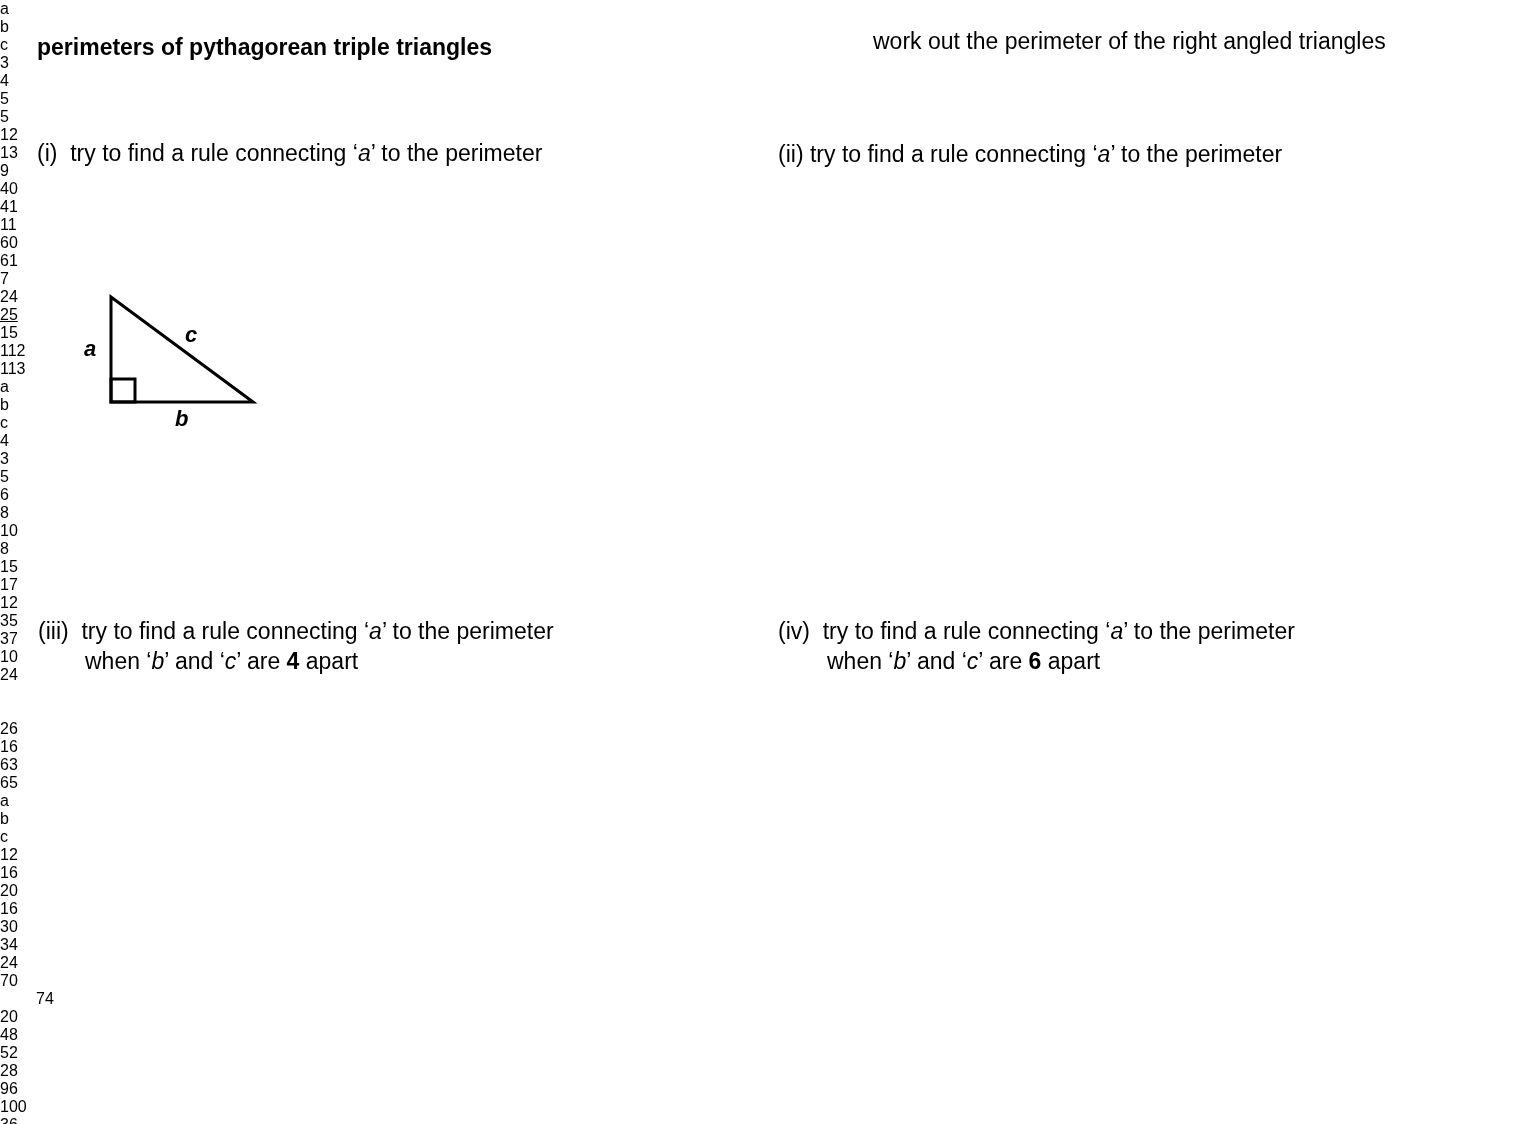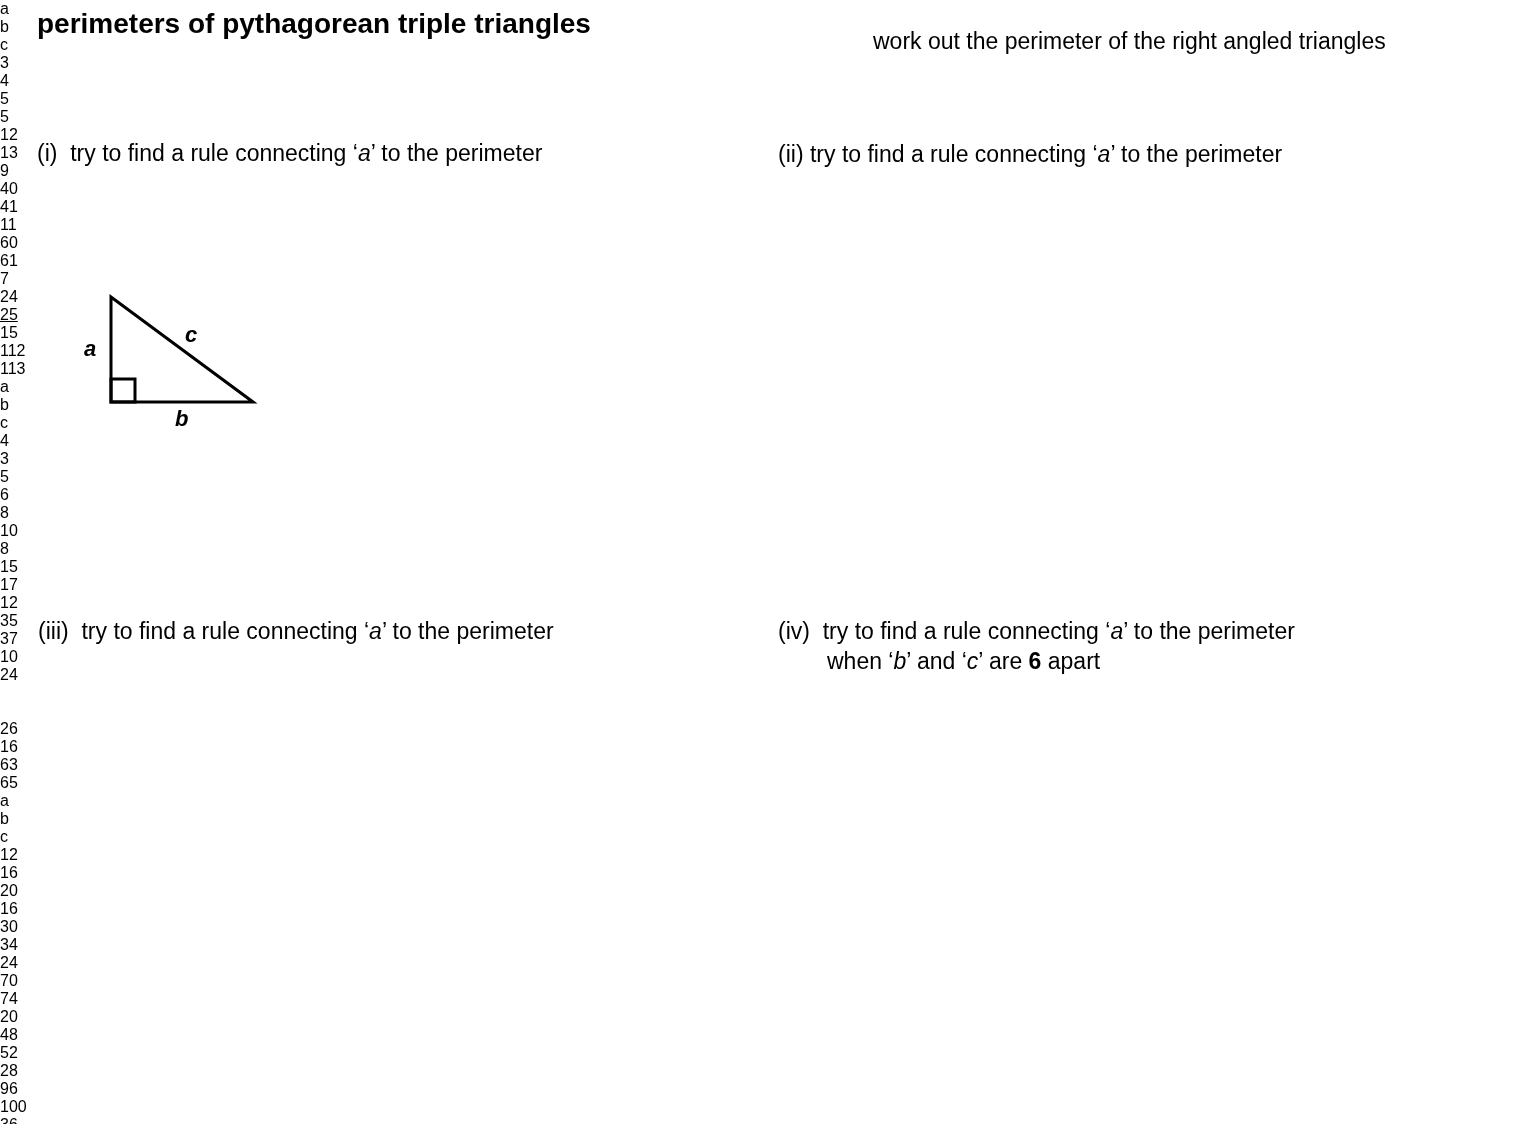--- a/index.html
+++ b/index.html
@@ -1,21 +1,21 @@
 <!DOCTYPE html>
 <html><head>
 <meta charset="utf-8">
 <style>
   html, body { margin: 0; padding: 0; background: #ffffff; }
   body {
     width: 1519px; height: 1124px; position: relative; overflow: hidden;
     font-family: "Liberation Sans", sans-serif; color: #000000;
   }
   .abs { position: absolute; }
-  .title { left: 37px; top: 8px; font-size: 28px; font-weight: bold; white-space: nowrap; }
+  .title { left: 37px; top: 34px; font-size: 23px; font-weight: bold; white-space: nowrap; }
   .instruction { left: 873px; top: 28px; font-size: 23px; white-space: nowrap; }
   .prompt { font-size: 23px; line-height: 30px; white-space: nowrap; }
   .prompt .line2 { display: block; }
   .prompt i { font-style: italic; }
   .prompt b { font-weight: bold; }
   .tbl { position: absolute; }
   svg text { font-family: "Liberation Sans", sans-serif; font-weight: bold; font-style: italic; font-size: 22px; }
 </style>
 </head>
 <body>
@@ -34,20 +34,21 @@
 <div class="abs prompt" style="left:37px; top:138px;text-align:center;">
   <span>(i)</span>&nbsp; <span>try to find a rule connecting ‘</span><i>a</i><span>’ to the perimeter</span>
 </div>
 
 <div class="abs prompt" style="left:778px; top:139px;">
   <span>(ii)</span> <span>try to find a rule connecting ‘</span><i>a</i><span>’ to the perimeter</span>
 </div>
 
 <div class="abs prompt" style="left:38px; top:616px;">
   <span>(iii)</span>&nbsp; <span>try to find a rule connecting ‘</span><i>a</i><span>’ to the perimeter</span>
+  <span class="line2" style="padding-left:47px;"><span>when ‘</span><i>b</i><span>’ and ‘</span><i>c</i><span>’ are </span><b>4</b><span> apart</span></span>
 </div>
 
 <div class="abs prompt" style="left:778px; top:616px;">
   <span>(iv)</span>&nbsp; <span>try to find a rule connecting ‘</span><i>a</i><span>’ to the perimeter</span>
   <span class="line2" style="padding-left:49px;"><span>when ‘</span><i>b</i><span>’ and ‘</span><i>c</i><span>’ are </span><b>6</b><span> apart</span></span>
 </div>
 
 <div class="tbl"></div>
 <div class="tbl"></div>
 <div class="tbl"></div>
@@ -99,21 +100,21 @@
 <div class="cell hdr" style="left: 412px; top: 737px;">b</div>
 <div class="cell hdr" style="left: 490px; top: 737px;">c</div>
 <div class="cell" style="left: 342px; top: 777px;">12</div>
 <div class="cell" style="left: 412px; top: 777px;">16</div>
 <div class="cell" style="left: 490px; top: 777px;">20</div>
 <div class="cell" style="left: 342px; top: 822px;">16</div>
 <div class="cell" style="left: 412px; top: 822px;">30</div>
 <div class="cell" style="left: 490px; top: 822px;">34</div>
 <div class="cell" style="left: 342px; top: 867px;">24</div>
 <div class="cell" style="left: 412px; top: 867px;">70</div>
-<div class="cell" style="left: 490px; top: 867px;">74</div>
+<div class="cell" style="left: 490px; top: 867px; padding-left: 36px;">74</div>
 <div class="cell" style="left: 342px; top: 912px;">20</div>
 <div class="cell" style="left: 412px; top: 912px;">48</div>
 <div class="cell" style="left: 490px; top: 912px;">52</div>
 <div class="cell" style="left: 342px; top: 957px;">28</div>
 <div class="cell" style="left: 412px; top: 957px;">96</div>
 <div class="cell" style="left: 490px; top: 957px;">100</div>
 <div class="cell" style="left: 342px; top: 1002px;">36</div>
 <div class="cell" style="left: 412px; top: 1002px;">160</div>
 <div class="cell" style="left: 490px; top: 1002px;">164</div>
 

